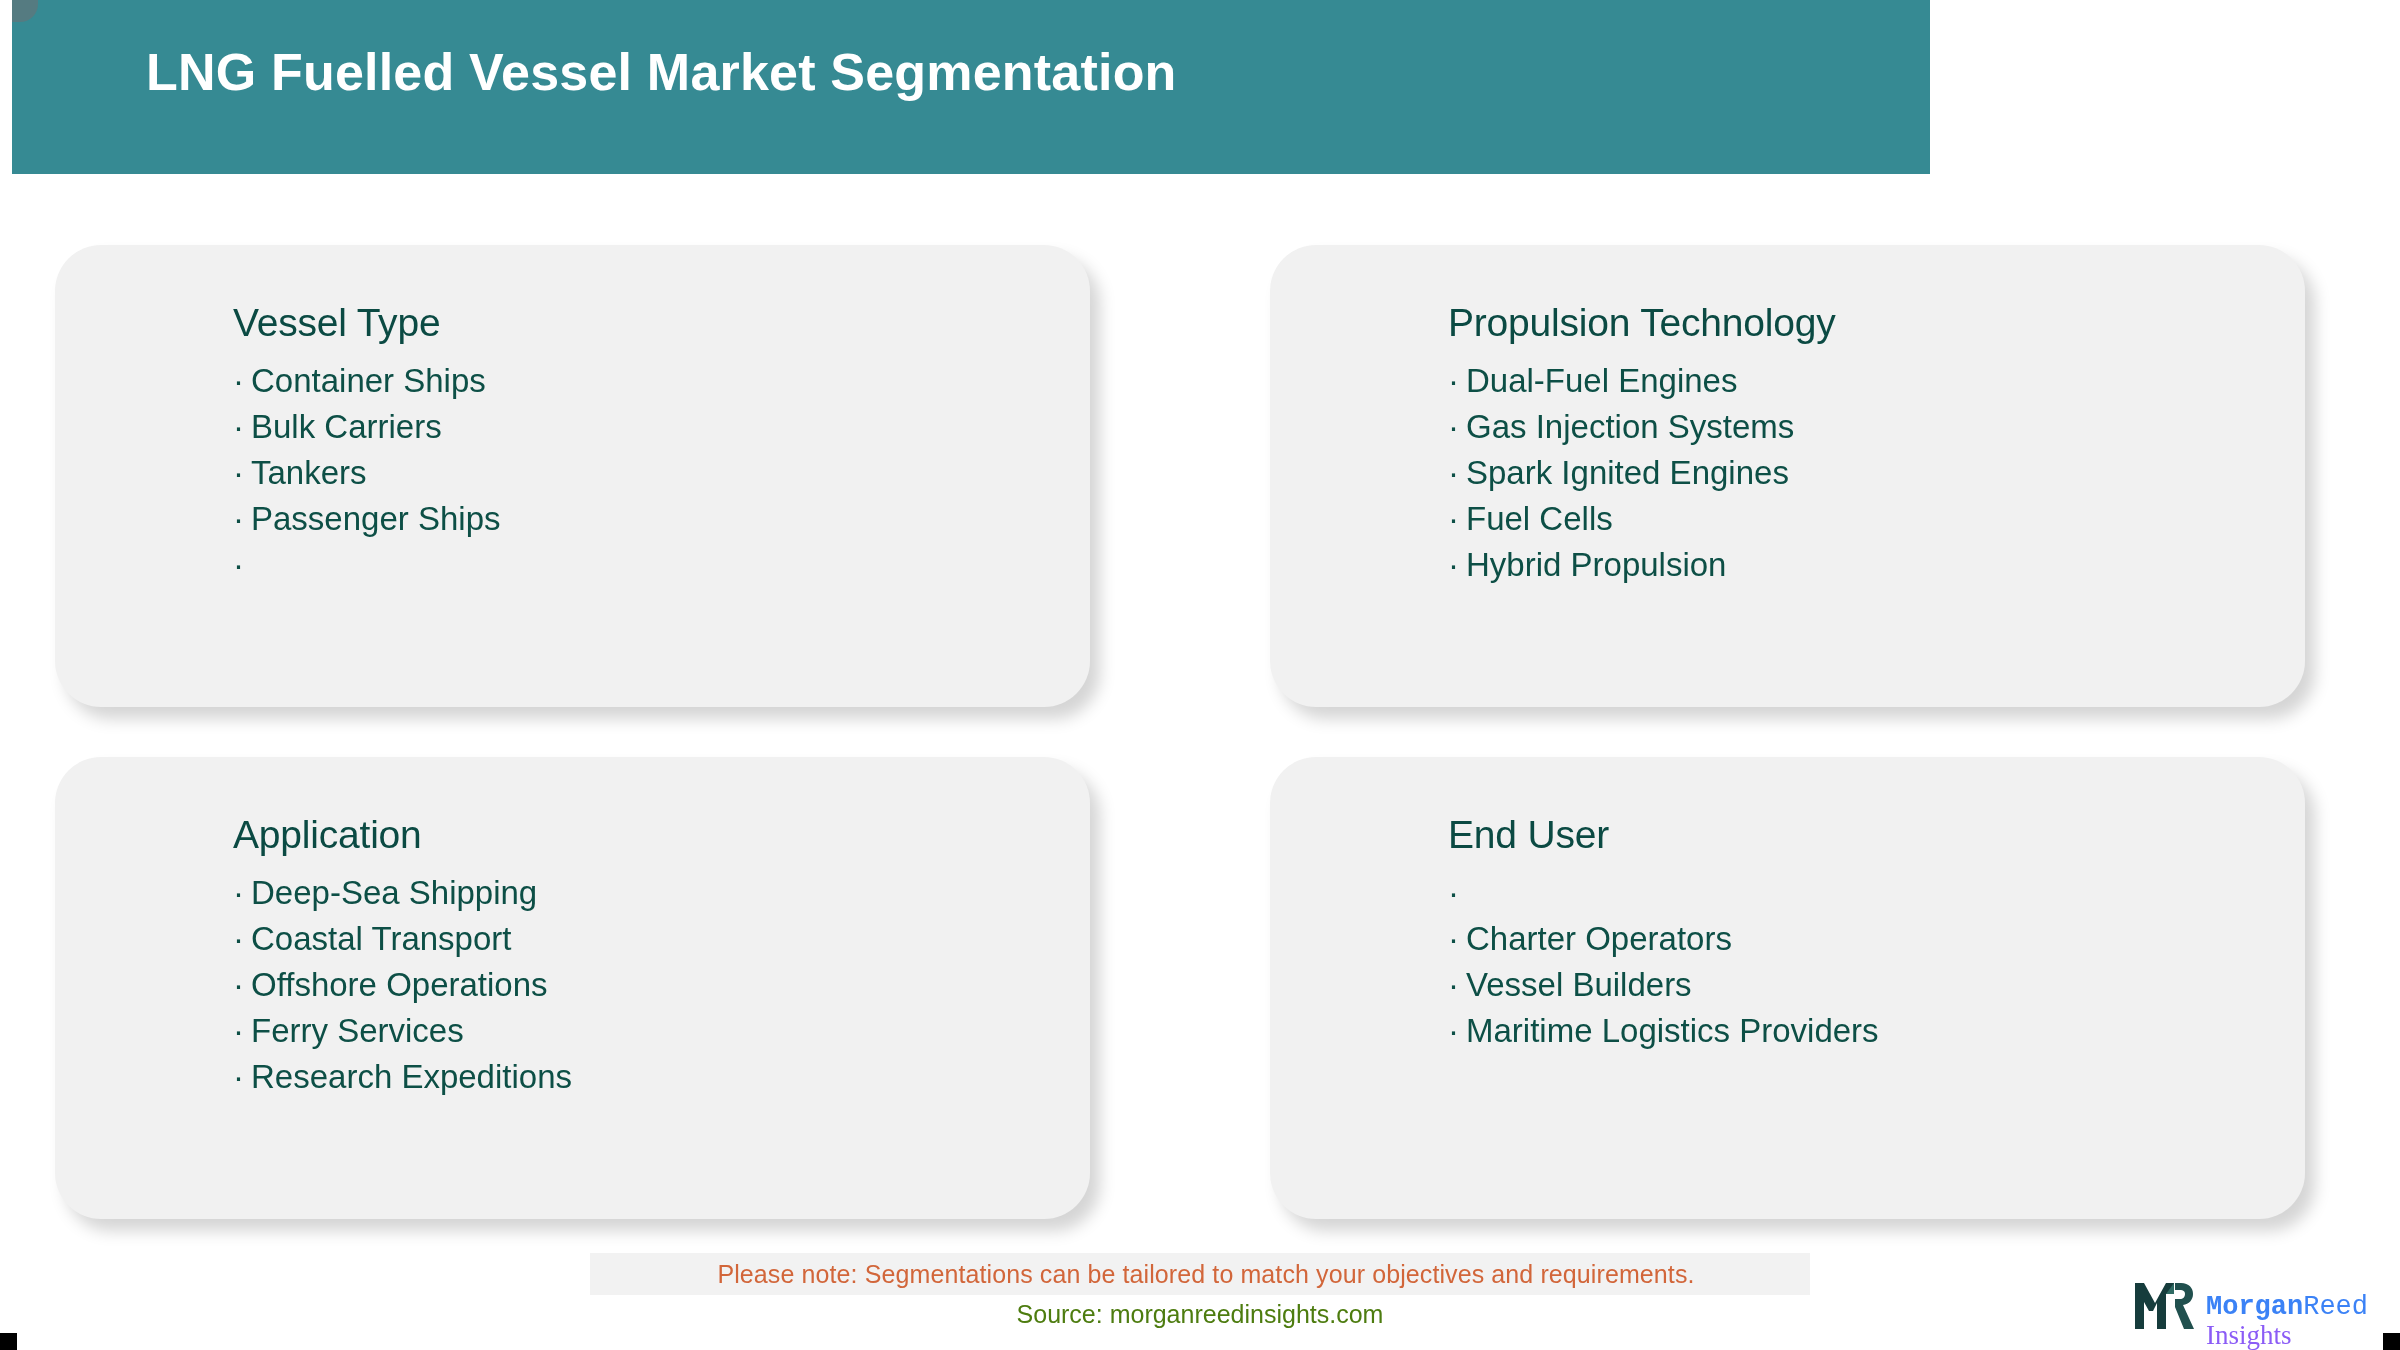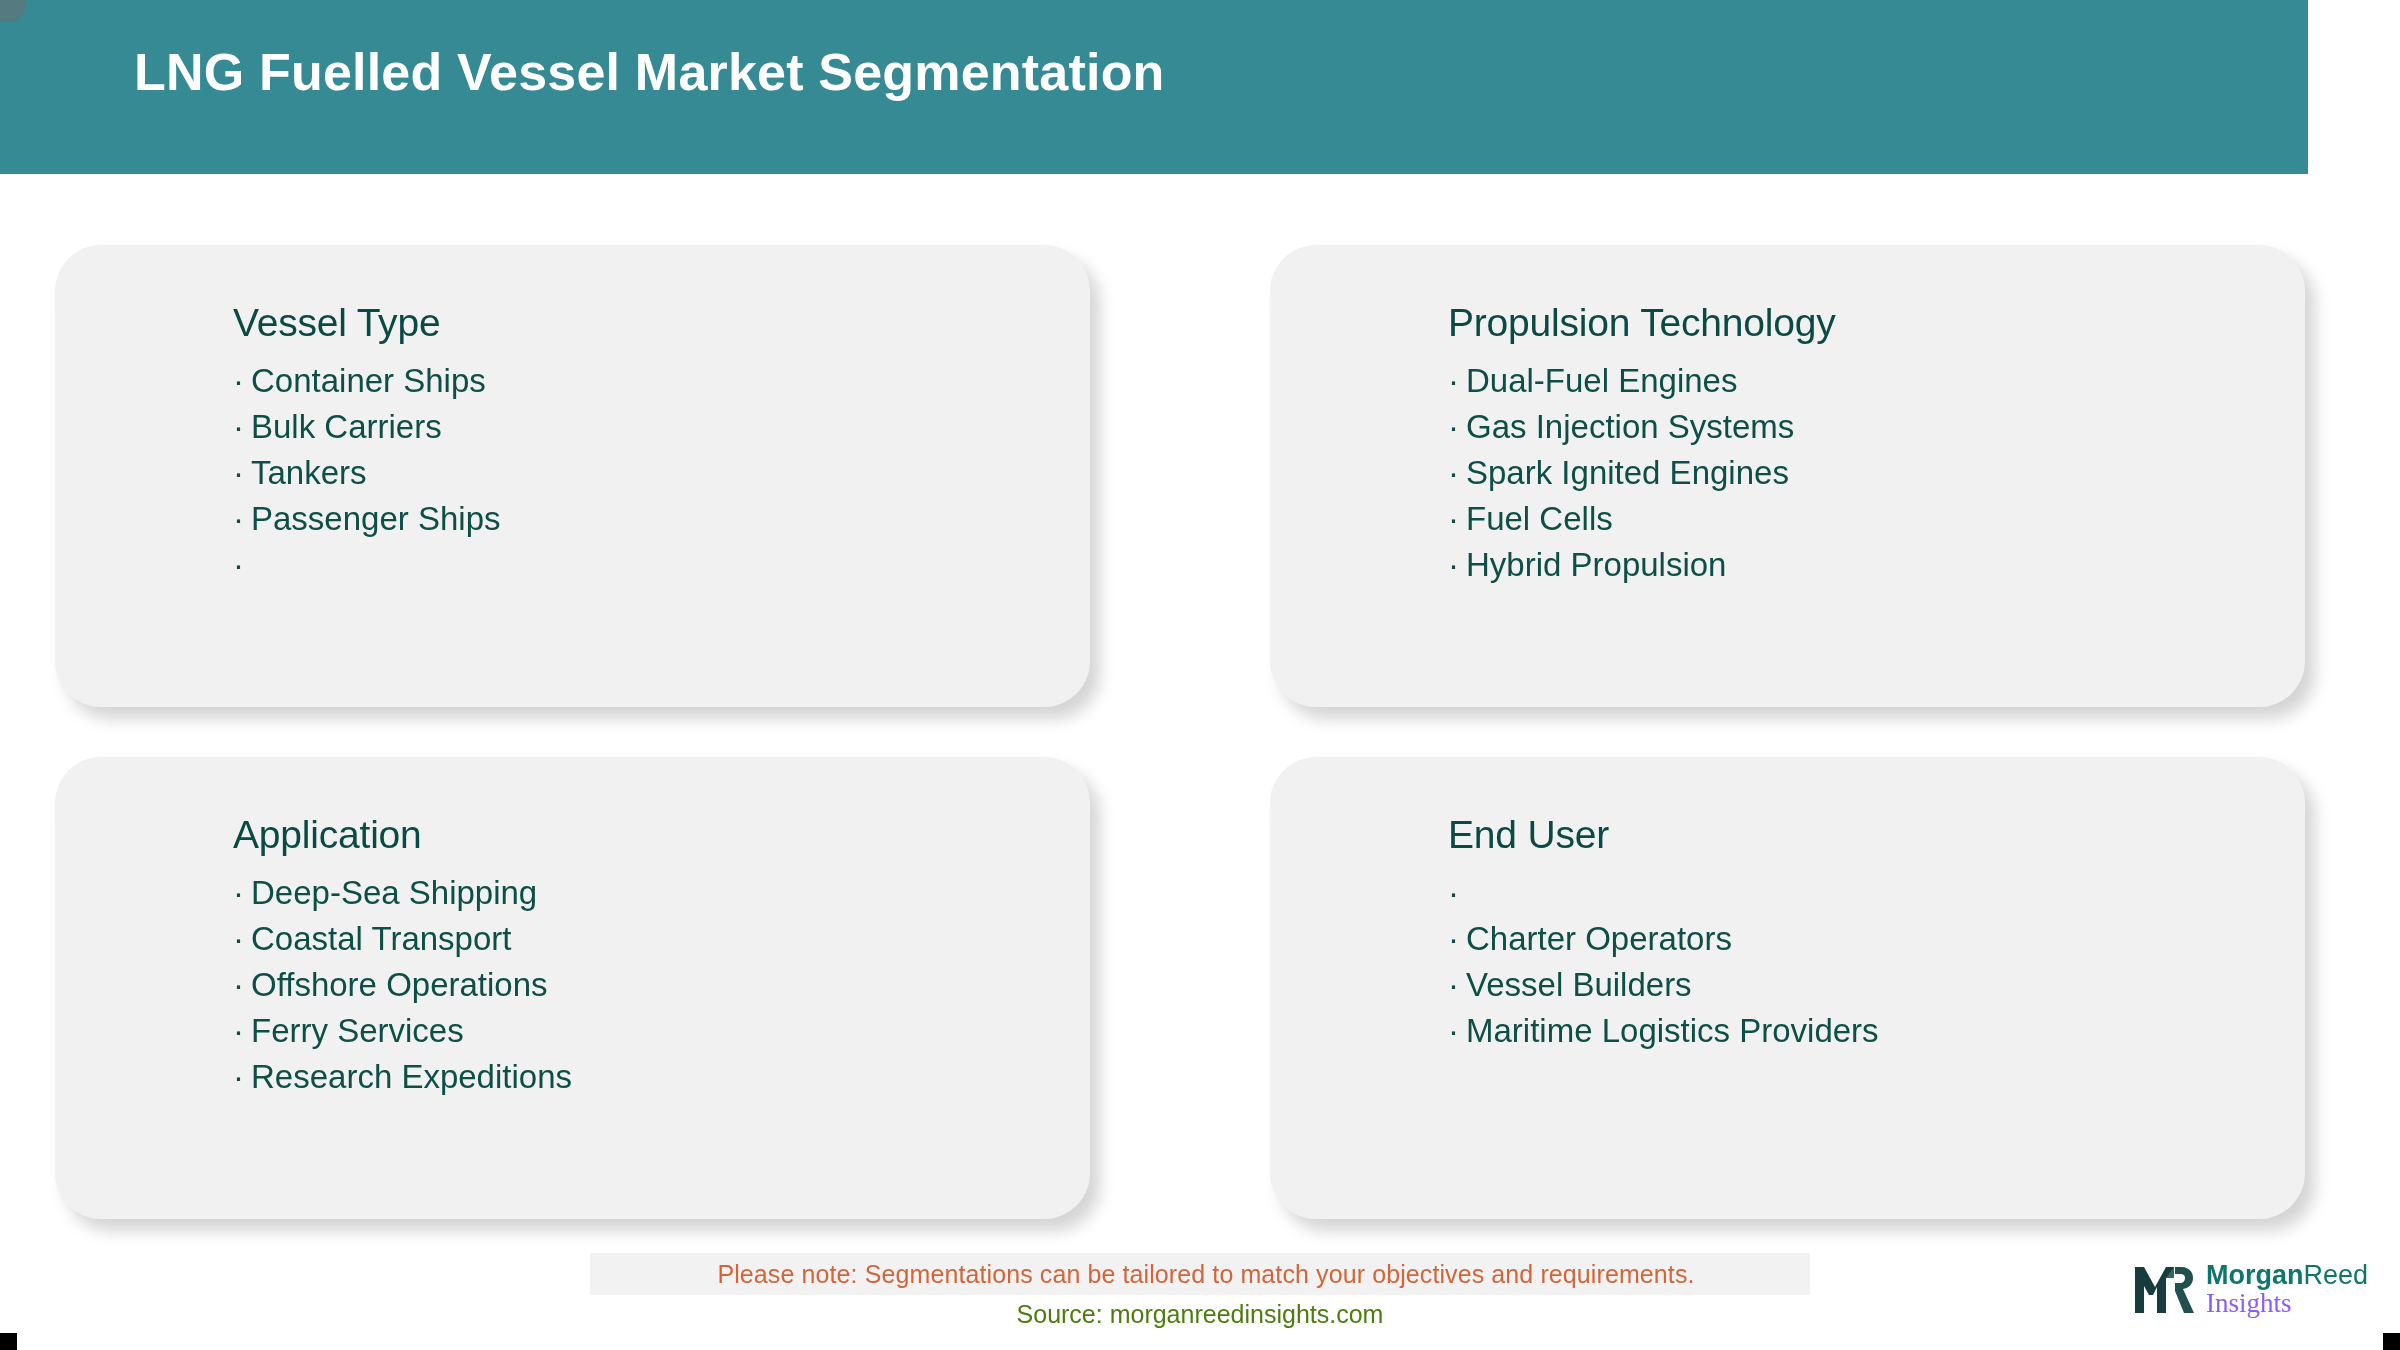--- a/index.html
+++ b/index.html
@@ -11,23 +11,23 @@
     height: 1350px;
     background: #ffffff;
     font-family: "Liberation Sans", "DejaVu Sans", sans-serif;
     overflow: hidden;
     position: relative;
   }
 
   
   .header-bar {
     position: absolute;
-    left: 0;
+    left: 12px;
     top: 0;
-    width: 2308px;
+    width: 1918px;
     height: 174px;
     background: #368a93;
     box-sizing: border-box;
   }
   .header-corner-notch {
     position: absolute;
     left: 0;
     top: 0;
     width: 26px;
     height: 22px;
@@ -151,24 +151,25 @@
     height: 50px;
     flex: 0 0 62px;
   }
   .logo-words {
     display: flex;
     flex-direction: column;
     justify-content: center;
     line-height: 1.02;
   }
   .logo-line1 {
-    font-family: Liberation Sans, sans-serif;
+    font-family: Liberation Mono, monospace;
     font-size: 27px;
-    color: #0f766e;
-    white-space: nowrap;
+    color: #3b82f6;
+    white-space: nowrap;
+    margin-top: 32px;
   }
   .logo-line1 .mg {
     font-weight: 700;
   }
   .logo-line1 .rd {
     font-weight: 400;
   }
   .logo-line2 {
     font-family: "Liberation Serif", "DejaVu Serif", serif;
     font-size: 27px;

